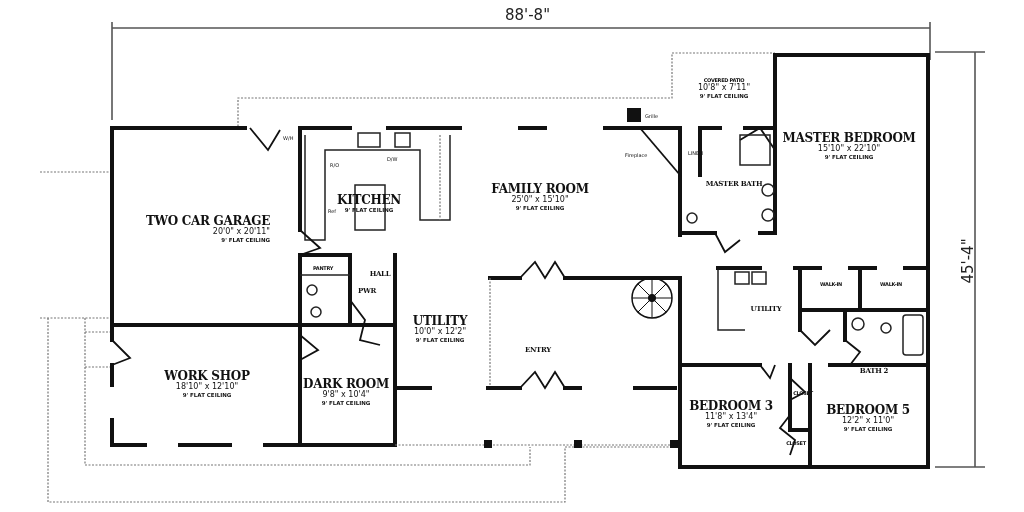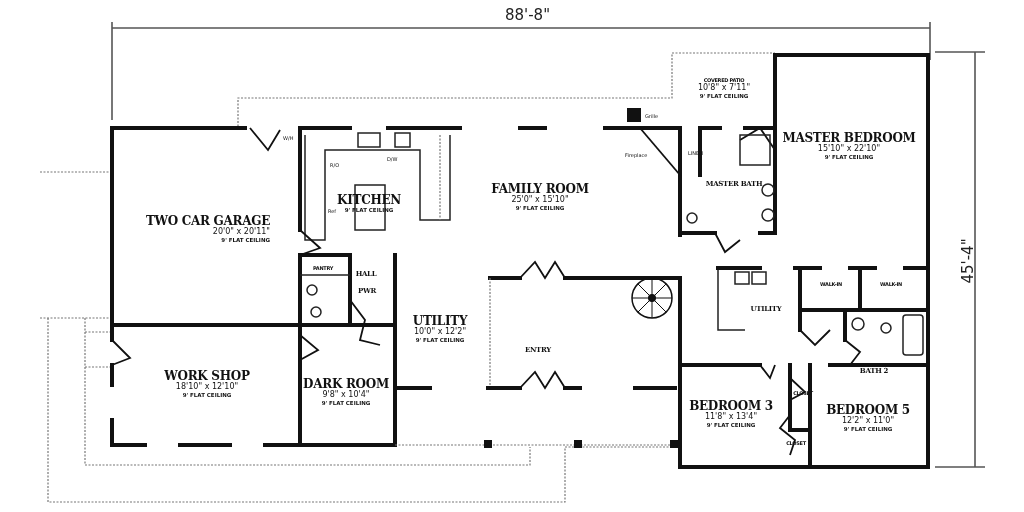--- a/index.html
+++ b/index.html
@@ -191,21 +191,21 @@
       <span class="name">FAMILY ROOM</span>
       <span class="size">25'0" x 15'10"</span>
       <span class="ceil">9' FLAT CEILING</span>
     </div>
     <div class="label small" style="left: 734px; top: 180px;">
       <span class="name">MASTER BATH</span>
     </div>
     <div class="label small" style="left: 766px; top: 305px;">
       <span class="name">UTILITY</span>
     </div>
-    <div class="label small" style="left: 366px; top: 270px;">
+    <div class="label small" style="left: 380px; top: 270px;">
       <span class="name">HALL</span>
     </div>
     <div class="label tiny" style="left: 323px; top: 266px;">
       <span class="name">PANTRY</span>
     </div>
     <div class="label small" style="left: 330px; top: 287px; margin-left: 37px;">
       <span class="name">PWR</span>
     </div>
     <div class="label" style="left: 440px; top: 315px;">
       <span class="name">UTILITY</span>

